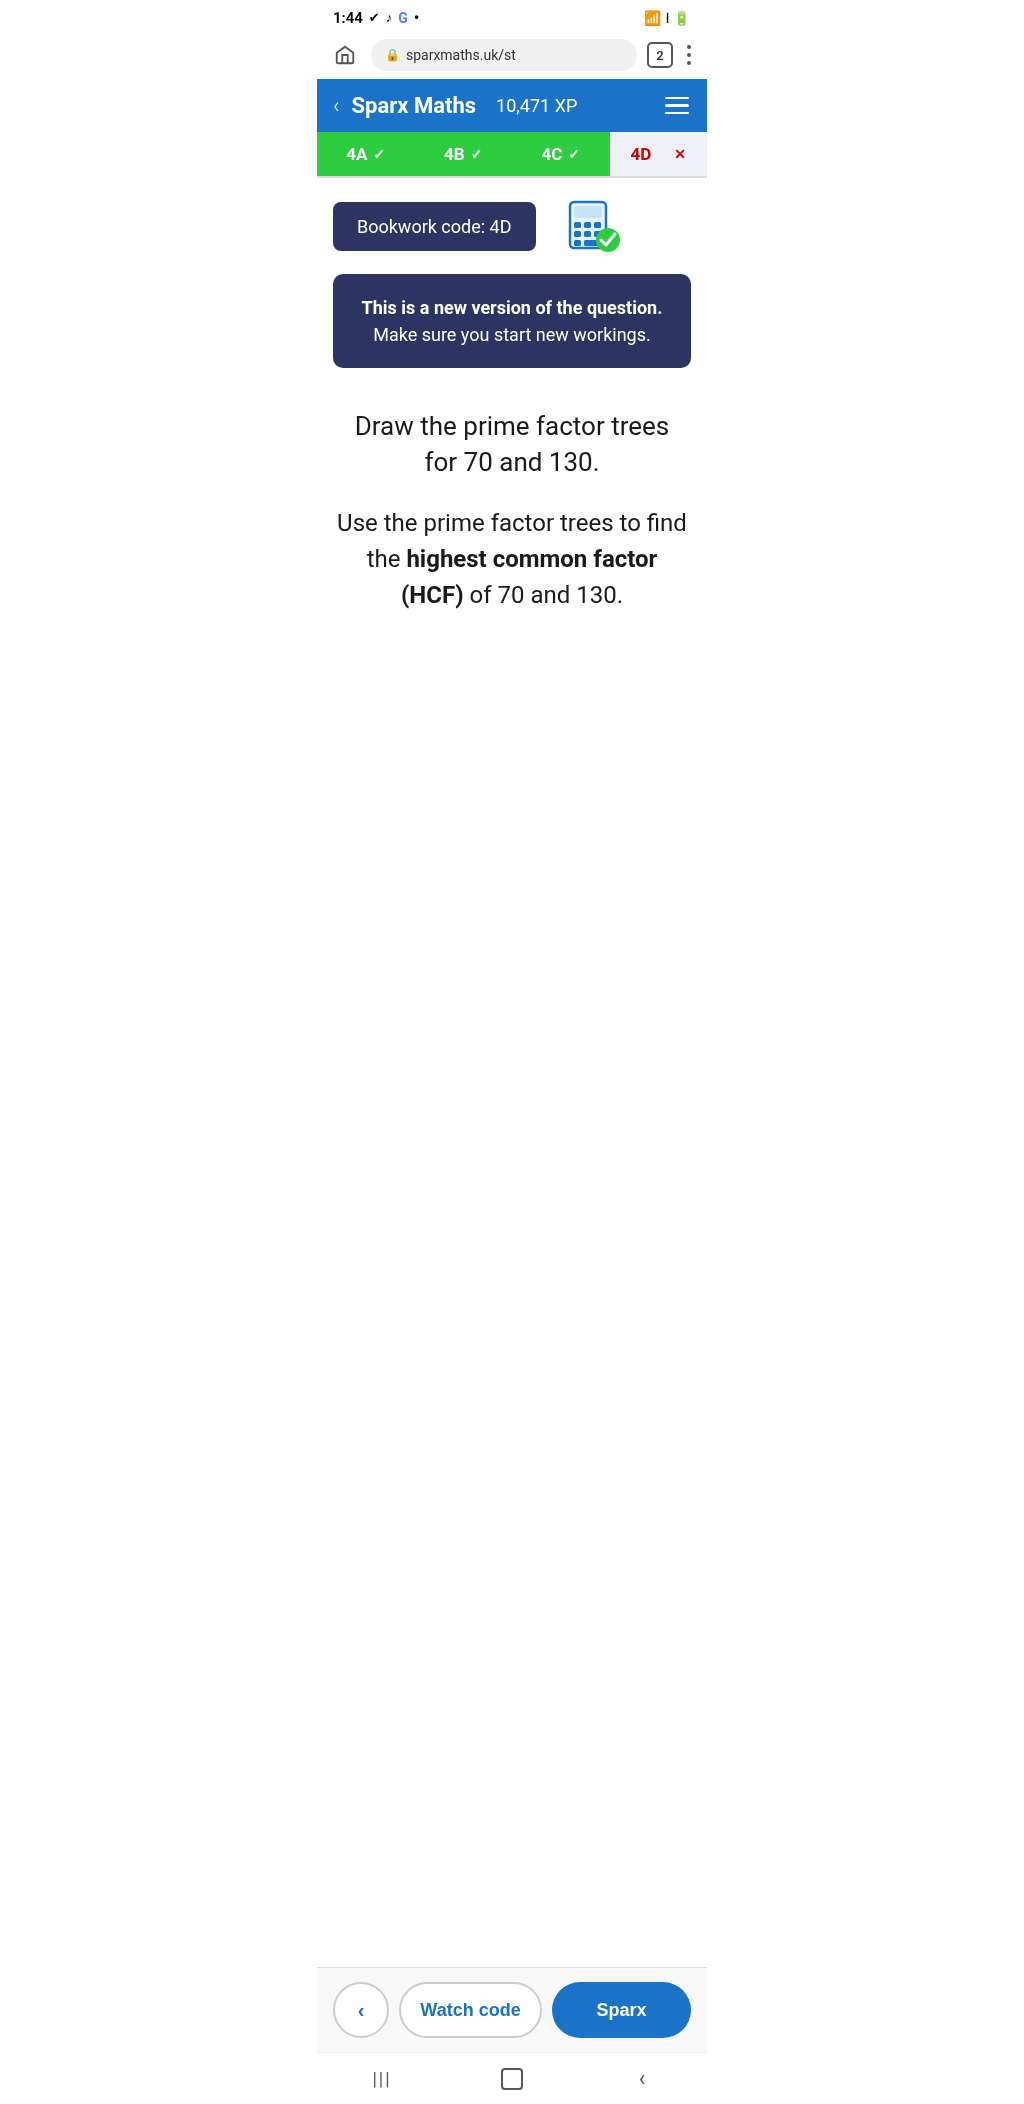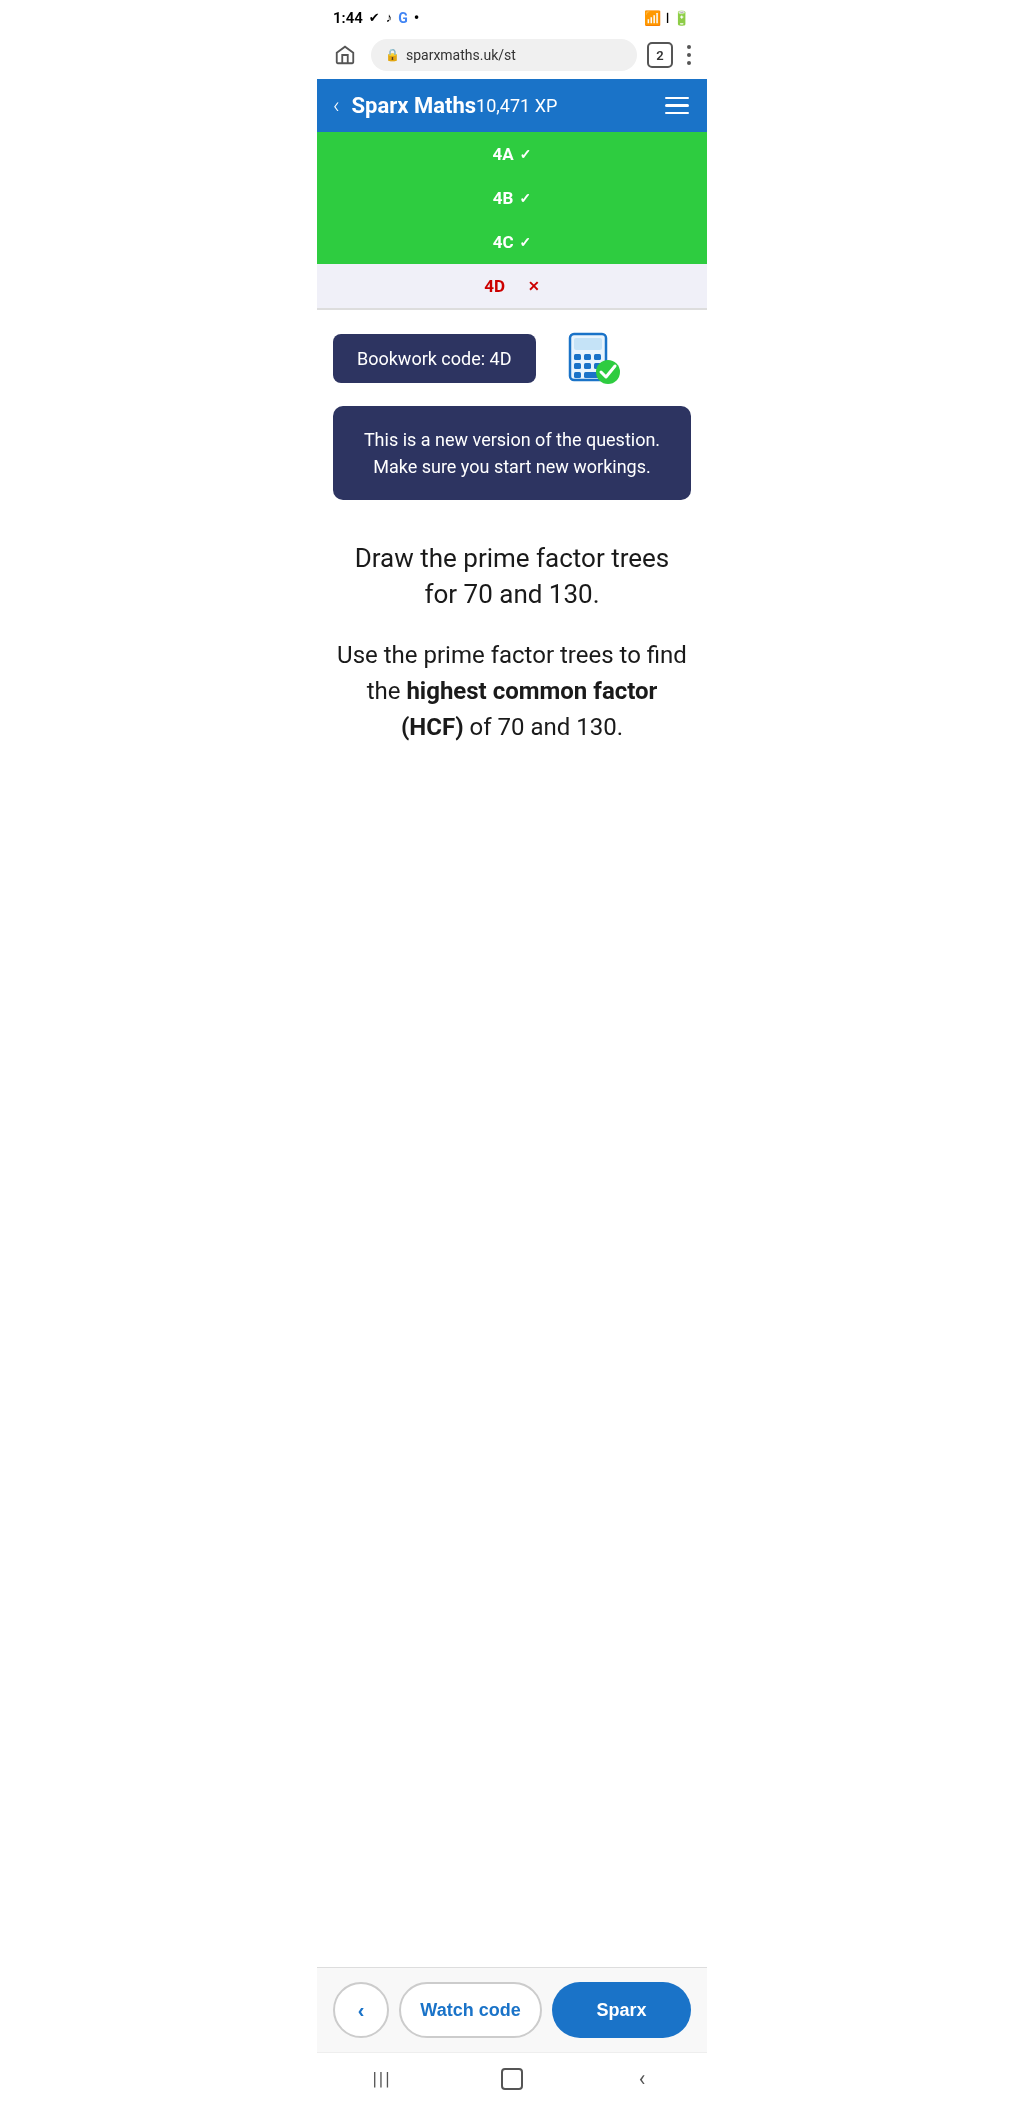--- a/index.html
+++ b/index.html
@@ -121,21 +121,21 @@
       color: #fff;
       font-size: 22px;
       cursor: pointer;
       font-weight: 300;
     }
 
     .header-title {
       flex: 1;
       display: flex;
       align-items: center;
-      gap: 0;
+      gap: 20px;
     }
 
     .header-app-name {
       color: #fff;
       font-size: 22px;
       font-weight: 700;
     }
 
     .header-xp {
       color: #fff;
@@ -158,21 +158,20 @@
       height: 2.5px;
       background: #fff;
       border-radius: 2px;
     }
 
     
     .tabs-bar {
       display: flex;
       background: #fff;
       border-bottom: 2px solid #ddd;
-      flex-direction: column;
     }
 
     .tab-item {
       flex: 1;
       padding: 12px 0;
       display: flex;
       align-items: center;
       justify-content: center;
       gap: 6px;
       font-size: 17px;
@@ -237,21 +236,21 @@
       color: #fff;
       border-radius: 10px;
       padding: 20px;
       text-align: center;
       font-size: 18px;
       line-height: 1.5;
       margin-bottom: 30px;
     }
 
     .new-version-banner strong {
-      font-weight: 400;
+      font-weight: 700;
     }
 
     
     .question-section {
       padding: 10px 4px;
     }
 
     .question-text {
       font-size: 26px;
       line-height: 1.4;

